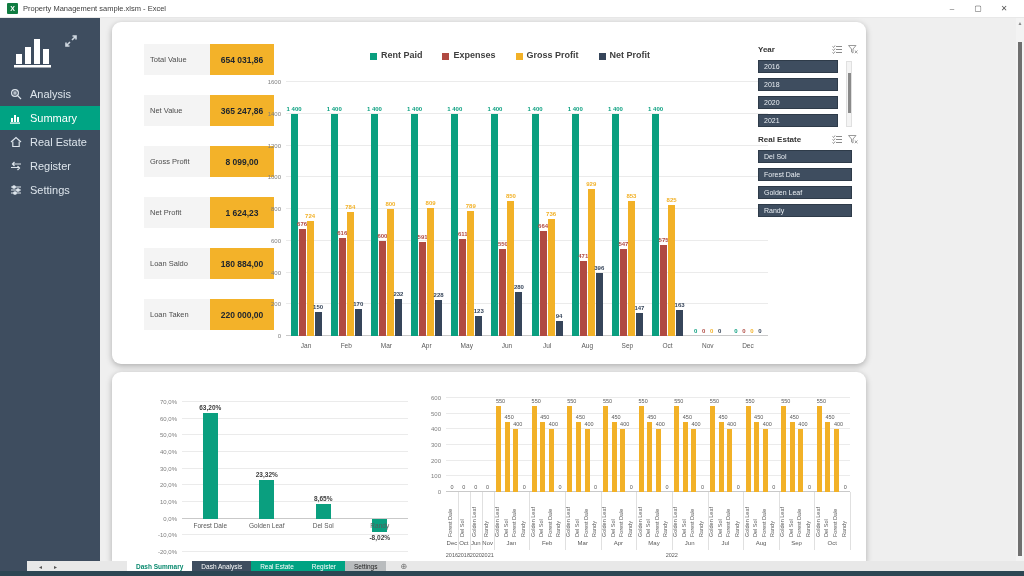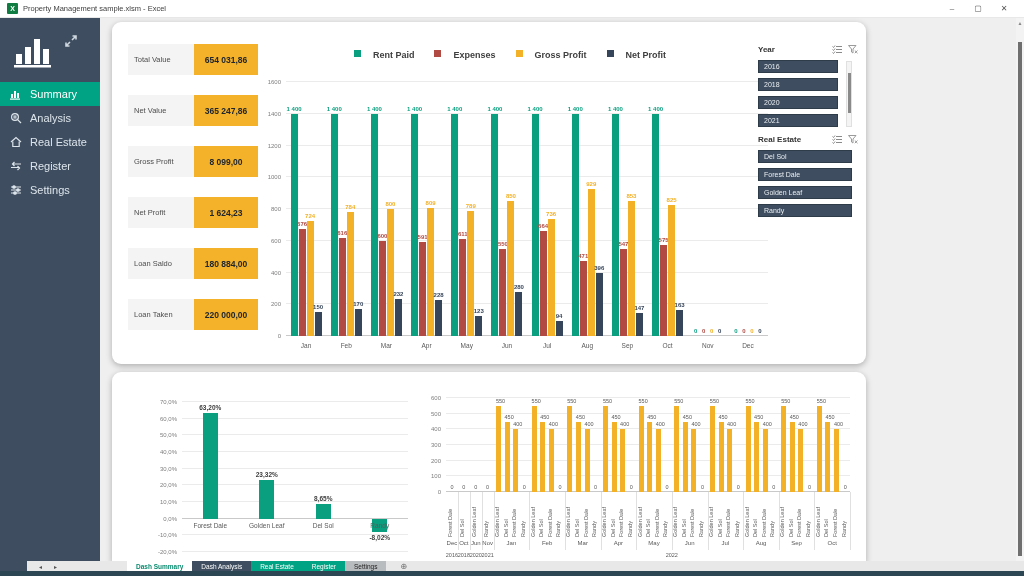--- a/index.html
+++ b/index.html
@@ -20,29 +20,29 @@
   .menu-item.active{background:#00a383;color:#fff;}
   .menu-item svg{flex:0 0 auto;}
 
   
   .content{position:absolute;left:100px;top:18px;right:8px;bottom:14px;background:#efefef;}
   .card{position:absolute;background:#fff;border-radius:9px;box-shadow:0 2px 6px rgba(0,0,0,0.28);}
   .card-top{left:12px;top:4px;width:754px;height:342px;}
   .card-bottom{left:12px;top:354px;width:754px;height:190px;border-bottom-left-radius:0;border-bottom-right-radius:0;}
 
   
-  .kpis{position:absolute;left:16px;top:22px;width:132px;}
+  .kpis{position:absolute;left:32px;top:22px;width:132px;}
   .kpi-row{display:flex;height:31px;margin-bottom:20px;}
   .kpi-label{width:66px;background:#f4f4f4;display:flex;align-items:center;padding-left:6px;font-size:7.5px;color:#4d4d4d;}
   .kpi-value{width:64px;background:#f3b229;display:flex;align-items:center;justify-content:center;font-size:8.5px;font-weight:bold;color:#20262e;}
 
   
   .main-chart{position:absolute;left:140px;top:14px;width:516px;height:324px;}
   .legend{position:absolute;top:14px;left:0;right:0;display:flex;justify-content:center;gap:20px;}
-  .legend-item{display:flex;align-items:flex-start;gap:12px;font-size:9px;font-weight:bold;color:#3f3f3f;}
+  .legend-item{display:flex;align-items:flex-end;gap:4px;font-size:9px;font-weight:bold;color:#3f3f3f;}
   .legend-swatch{width:7px;height:7px;}
   #mc-plot{position:absolute;left:34px;top:46px;width:482px;height:254px;}
   .grid{position:absolute;left:0;right:0;height:1px;background:#ebebeb;}
   .grid.zero{background:#c9c9c9;}
   .ylab{position:absolute;right:calc(100% + 5px);font-size:6px;color:#7f7f7f;white-space:nowrap;}
   .mbar{position:absolute;bottom:0;}
   .mlab{position:absolute;transform:translateX(-50%);font-size:6px;font-weight:bold;white-space:nowrap;}
   .xlab{position:absolute;bottom:-13px;transform:translateX(-50%);font-size:6.5px;color:#595959;white-space:nowrap;}
 
   
@@ -120,38 +120,38 @@
           </svg>
       </span>
       <span>
         <svg width="14" height="14" viewBox="0 0 14 14" stroke="#cfd8e0" stroke-width="1.6" fill="none">
             <path d="M8.5 2 H12 V5.5 M12 2 L8 6"></path>
             <path d="M5.5 12 H2 V8.5 M2 12 L6 8"></path>
           </svg>
       </span>
     </div>
     <div class="menu">
+      <div class="menu-item">
+        <svg width="12" height="12" viewBox="0 0 12 12" fill="none" stroke="currentColor" stroke-width="1.2">
+            <circle cx="5" cy="5" r="3.4"></circle>
+            <path d="M7.6 7.6 L11 11"></path>
+            <path d="M3.4 4.2 H6.6 M3.4 5.8 H6.6"></path>
+          </svg>
+        <span>Analysis</span>
+      </div>
       <div class="menu-item active">
         <svg width="12" height="12" viewBox="0 0 12 12">
             <g fill="currentColor">
               <rect x="1" y="6" width="2" height="4"></rect>
               <rect x="4" y="3" width="2" height="7"></rect>
               <rect x="7" y="5" width="2" height="5"></rect>
               <rect x="0" y="10.5" width="10" height="1.2"></rect>
             </g>
           </svg>
         <span>Summary</span>
-      </div>
-      <div class="menu-item">
-        <svg width="12" height="12" viewBox="0 0 12 12" fill="none" stroke="currentColor" stroke-width="1.2">
-            <circle cx="5" cy="5" r="3.4"></circle>
-            <path d="M7.6 7.6 L11 11"></path>
-            <path d="M3.4 4.2 H6.6 M3.4 5.8 H6.6"></path>
-          </svg>
-        <span>Analysis</span>
       </div>
       <div class="menu-item">
         <svg width="12" height="12" viewBox="0 0 12 12" fill="none" stroke="currentColor" stroke-width="1.2">
             <path d="M1 6 L6 1.5 L11 6"></path>
             <path d="M2.8 5.5 V10.5 H9.2 V5.5"></path>
           </svg>
         <span>Real Estate</span>
       </div>
       <div class="menu-item">
         <svg width="12" height="12" viewBox="0 0 12 12" fill="none" stroke="currentColor" stroke-width="1.2">

